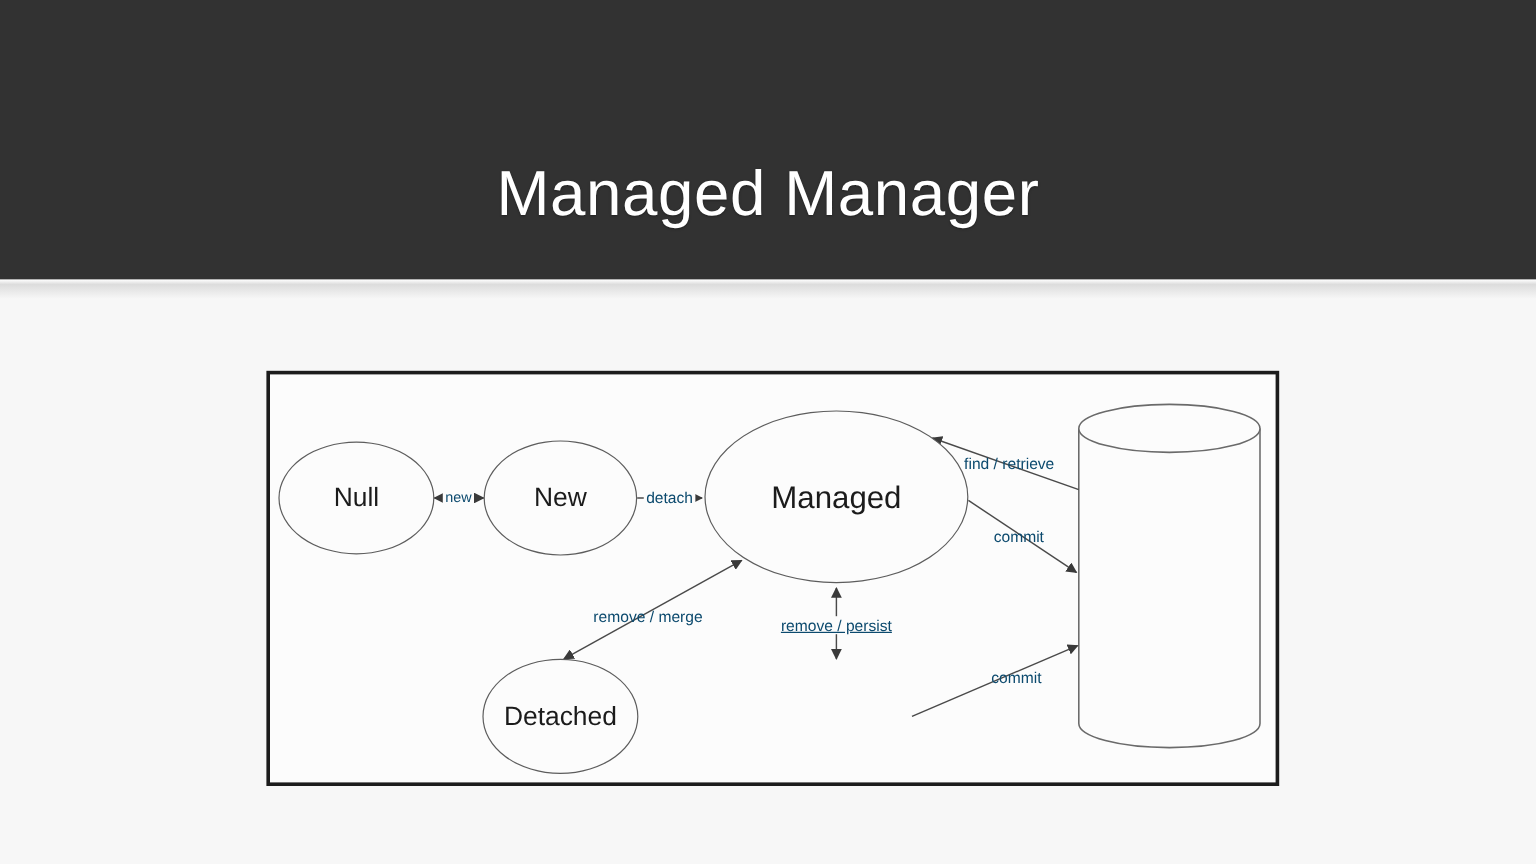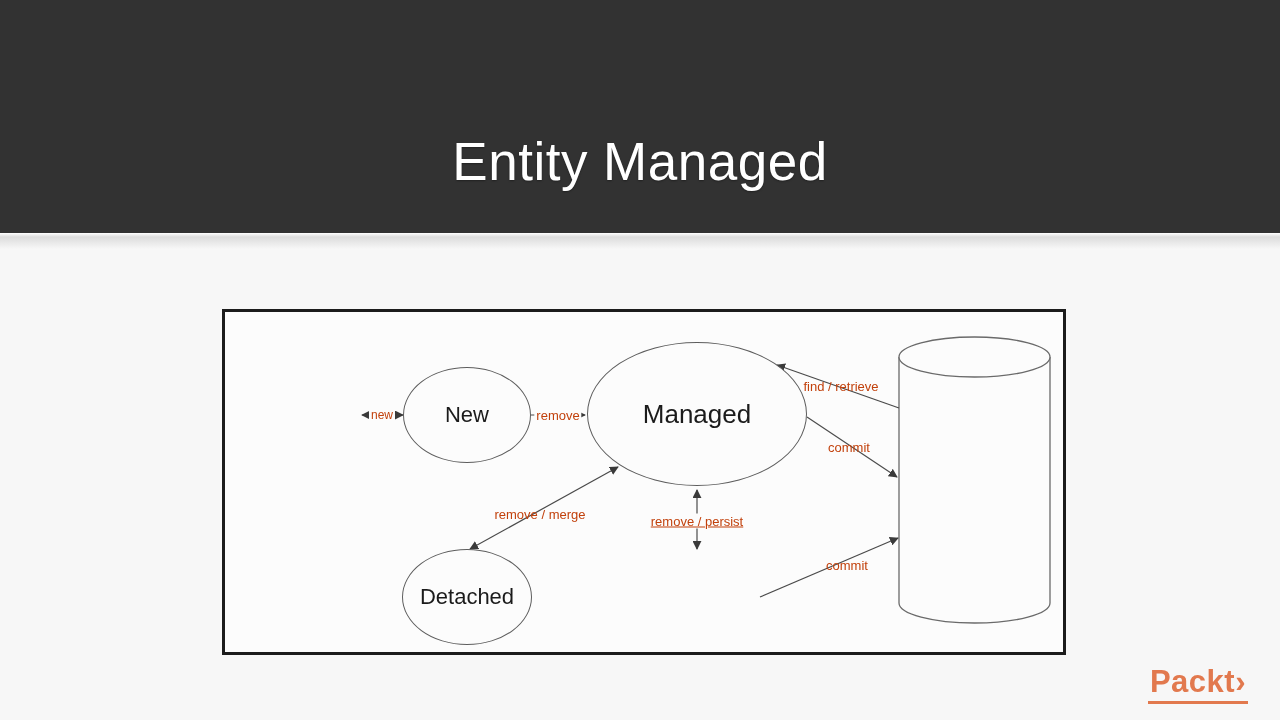--- a/index.html
+++ b/index.html
@@ -52,21 +52,21 @@
   .node.null     { left: 7px;   top: 56px;  width: 130px; height: 94px; }
   .node.new      { left: 178px; top: 55px;  width: 128px; height: 96px; }
   .node.managed  { left: 362px; top: 30px;  width: 220px; height: 144px; font-size: 26px; }
   .node.detached { left: 177px; top: 237px; width: 130px; height: 96px; }
   .node.removed  { left: 409px; top: 238px; width: 124px; height: 94px; }
 
   .edge-label {
     position: absolute;
     transform: translate(-50%, -50%);
     font-size: 13px;
-    color: #c2410c;
+    color: #0c4a6e;
     white-space: nowrap;
     line-height: 15px;
   }
   .edge-label.bg { background: #fcfcfc; padding: 0 2px; }
   .lbl-new      { left: 157px; top: 103px; font-size: 12px; }
   .lbl-persist  { left: 333px; top: 103px; }
   .lbl-detach   { left: 315px; top: 202px; }
   .lbl-remove   { left: 472px; top: 209px; text-decoration: underline; }
   .lbl-find     { left: 616px; top: 74px;  }
   .lbl-commit1  { left: 624px; top: 135px; }
@@ -84,21 +84,21 @@
     line-height: 32px;
   }
   .logo .chev { font-weight: 700; }
 </style>
 </head>
 <body>
 
 <div class="slide">
 
   <div class="header">
-    <div class="slide-title">Entity Managed</div>
+    <div class="slide-title">Managed Manager</div>
   </div>
   <div class="header-shadow"></div>
 
   <div class="diagram-box">
 
     <svg width="844" height="346" viewBox="0 0 844 346">
       <defs>
         <marker id="ah" viewBox="0 0 10 10" refX="9" refY="5" markerWidth="9" markerHeight="9" orient="auto-start-reverse" markerUnits="userSpaceOnUse">
           <path d="M0,0 L10,5 L0,10 z" fill="#3a3a3a"></path>
         </marker>
@@ -113,36 +113,36 @@
         <line x1="137" y1="103" x2="178" y2="103" marker-start="url(#ah)" marker-end="url(#ah)"></line>
         <line x1="306" y1="103" x2="360" y2="103" marker-end="url(#ah)"></line>
         <line x1="245" y1="237" x2="393" y2="155" marker-start="url(#ah)" marker-end="url(#ah)"></line>
         <line x1="472" y1="178" x2="472" y2="237" marker-start="url(#ah)" marker-end="url(#ah)"></line>
         <line x1="674" y1="96" x2="552" y2="53" marker-end="url(#ah)"></line>
         <line x1="582" y1="105" x2="672" y2="165" marker-end="url(#ah)"></line>
         <line x1="535" y1="285" x2="673" y2="226" marker-end="url(#ah)"></line>
       </g>
     </svg>
 
+    <div class="node null">
+      <span>Null</span>
+    </div>
     <div class="node new">
       <span>New</span>
     </div>
     <div class="node managed">
       <span>Managed</span>
     </div>
     <div class="node detached">
       <span>Detached</span>
     </div>
 
     <div class="edge-label bg lbl-new">new</div>
-    <div class="edge-label bg lbl-persist">remove</div>
+    <div class="edge-label bg lbl-persist">detach</div>
     <div class="edge-label lbl-detach">remove / merge</div>
     <div class="edge-label bg lbl-remove">remove / persist</div>
     <div class="edge-label lbl-find">find / retrieve</div>
     <div class="edge-label lbl-commit1">commit</div>
     <div class="edge-label lbl-commit2">commit</div>
   </div>
 
-  <div class="logo">
-    <span>Packt</span><span class="chev">›</span>
-  </div>
 
 </div>
 
 </body></html>

